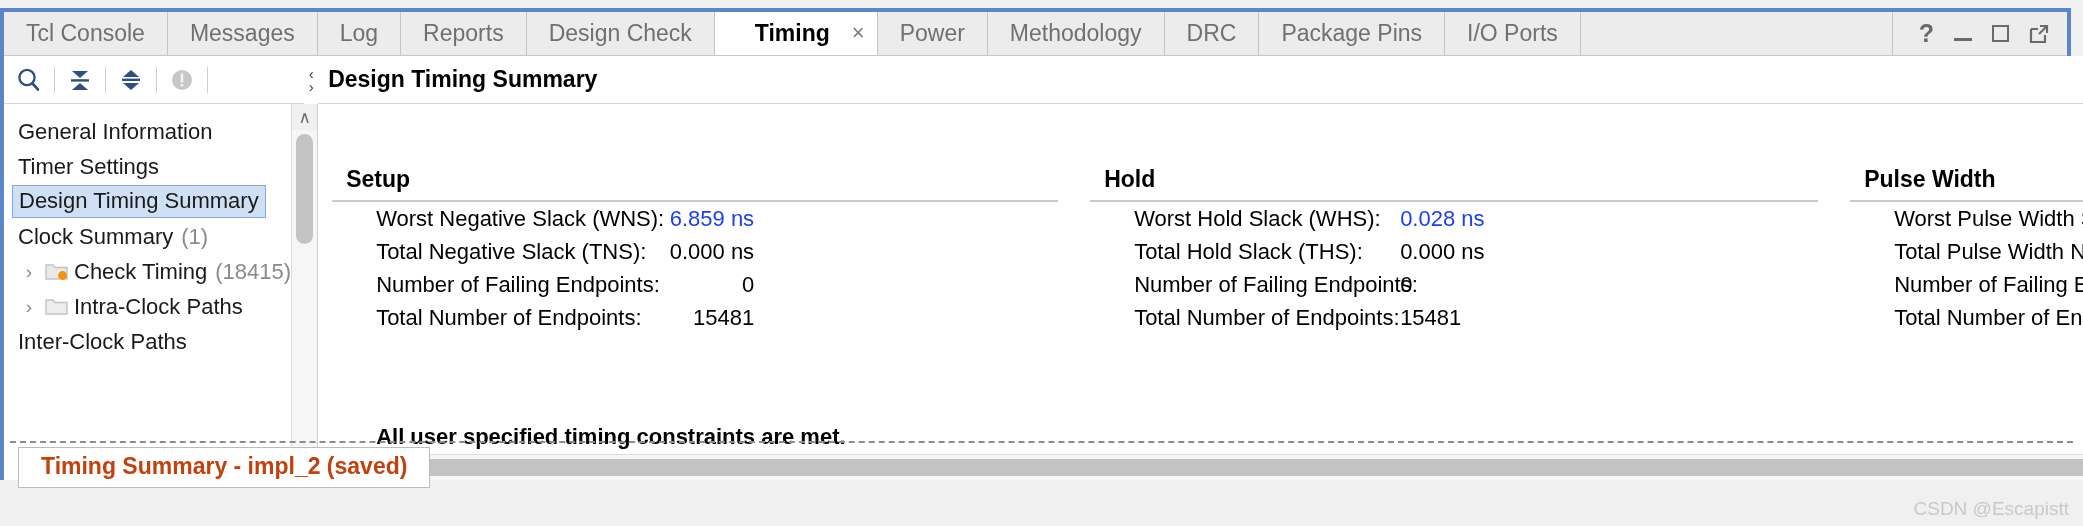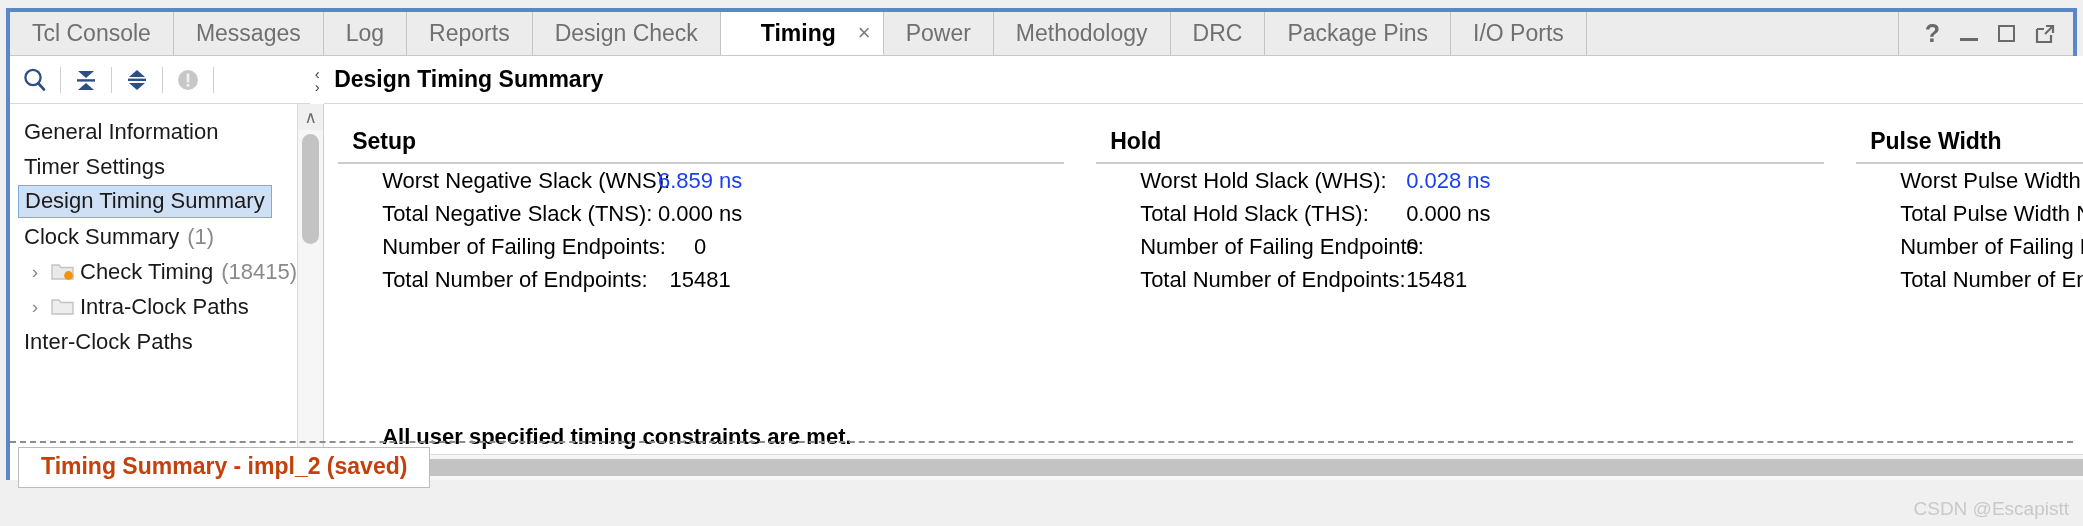--- a/index.html
+++ b/index.html
@@ -6,21 +6,21 @@
   html, body {
     width: 2083px; height: 526px;
     background: #f0f0f0;
     font-family: "Liberation Sans", sans-serif;
     overflow: hidden;
   }
 
   
   #window {
     position: absolute;
-    left: 6px; top: 8px;
+    left: 0; top: 8px;
     width: 2071px; height: 472px;
     border: 4px solid #5b87c7;
     background: #14532d;
   }
 
   
   #tabbar {
     position: relative;
     height: 44px;
     background: #ececec;
@@ -160,21 +160,21 @@
     margin-left: -14px;
     background: #ffffff;
   }
   #righttitle {
     font-size: 23px; font-weight: bold; color: #000;
     padding-left: 10px;
   }
 
   #content { flex: 1; position: relative; overflow: hidden; padding-top: 24px; }
   #cols { display: flex; padding-left: 14px; }
-  .col { position: relative; }
+  .col { position: relative; margin-top: 38px; }
   .col.setup { width: 758px; }
   .col.hold  { width: 760px; }
   .col.pulse { width: 820px; }
   .colhdr {
     font-size: 23px; font-weight: bold; color: #000;
     padding-left: 14px; padding-bottom: 7px;
   }
   .colrule { height: 2px; background: #cccccc; margin-right: 32px; }
   .row {
     height: 33px;
@@ -182,21 +182,21 @@
     align-items: center;
     font-size: 22px;
     color: #000;
     padding-left: 44px;
     white-space: nowrap;
   }
   .row .lbl { }
   .row .val { }
   .row .val.blue { color: #1a3ff0; }
   .setup .lbl { width: 258px; }
-  .setup .val { width: 120px; text-align: center; }
+  .setup .val { width: 120px; text-align: right; }
   .hold .lbl { width: 254px; }
   .hold .val { padding-left: 12px; }
   .pulse .lbl { width: 381px; }
 
   #summaryline {
     position: absolute;
     left: 58px;
     bottom: 30px;
     font-size: 22px;
     font-weight: bold;

